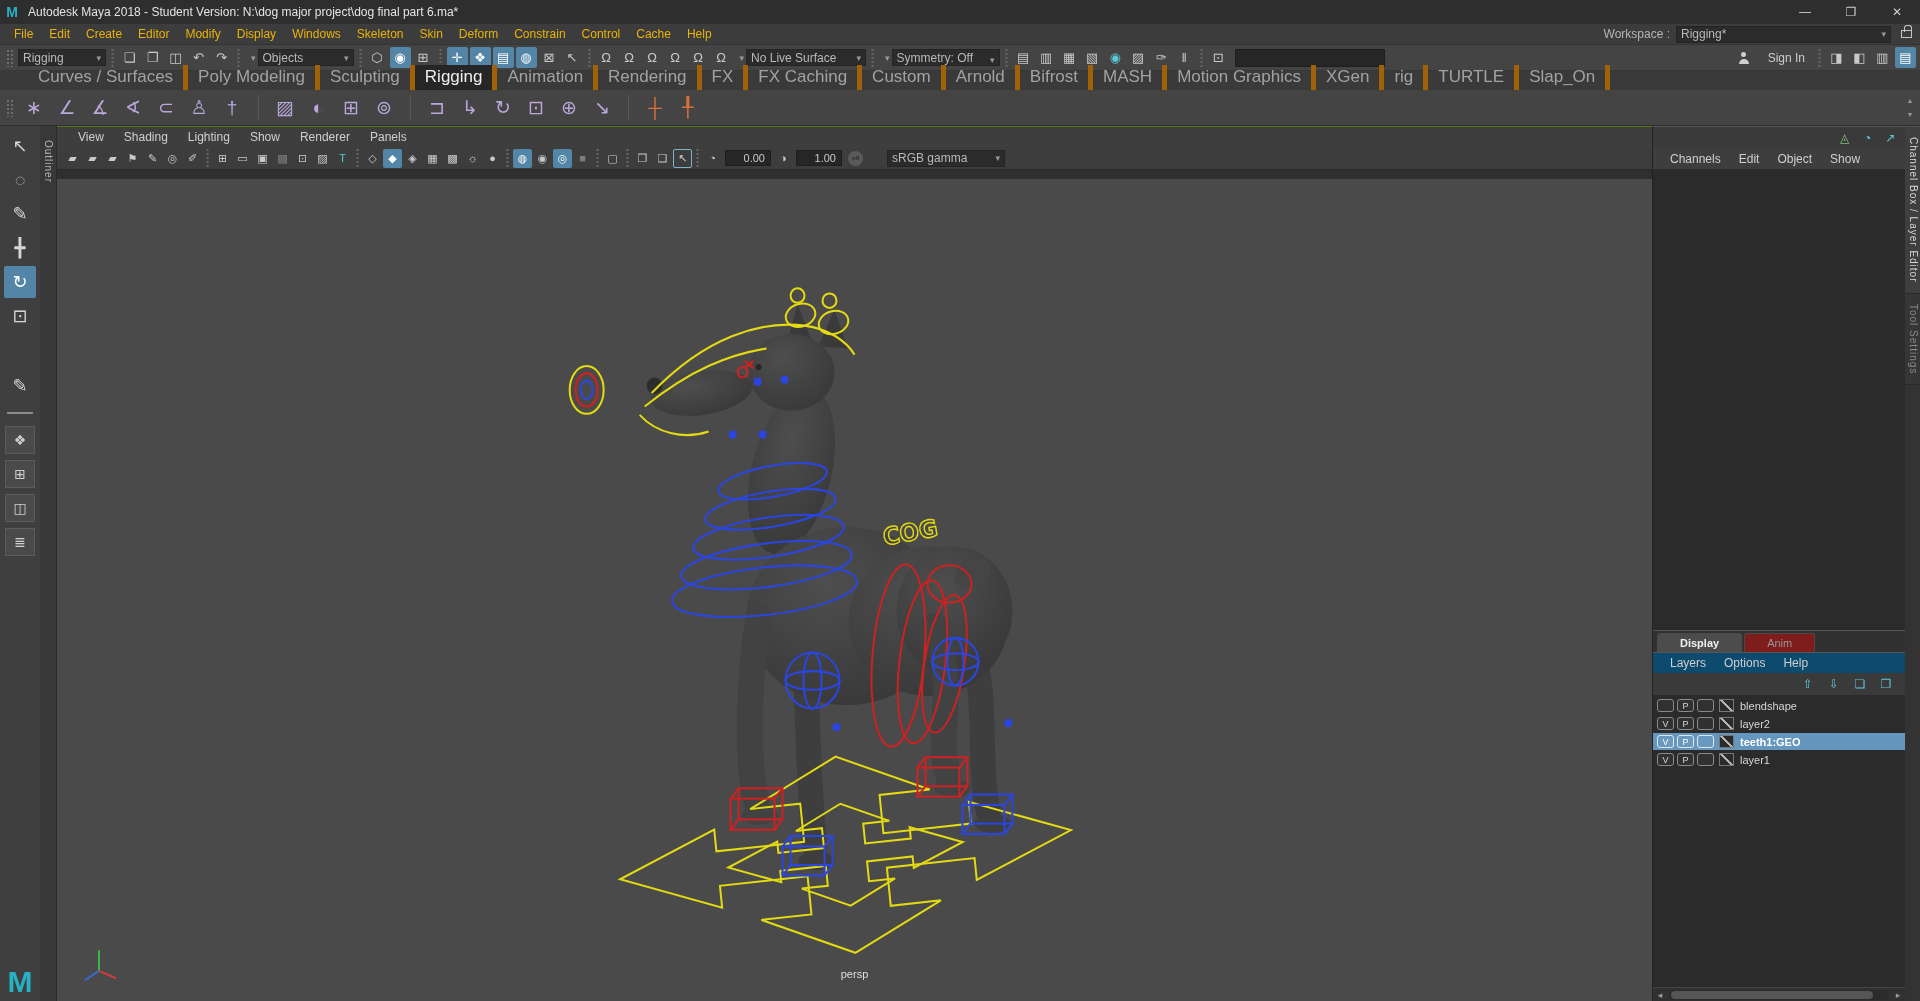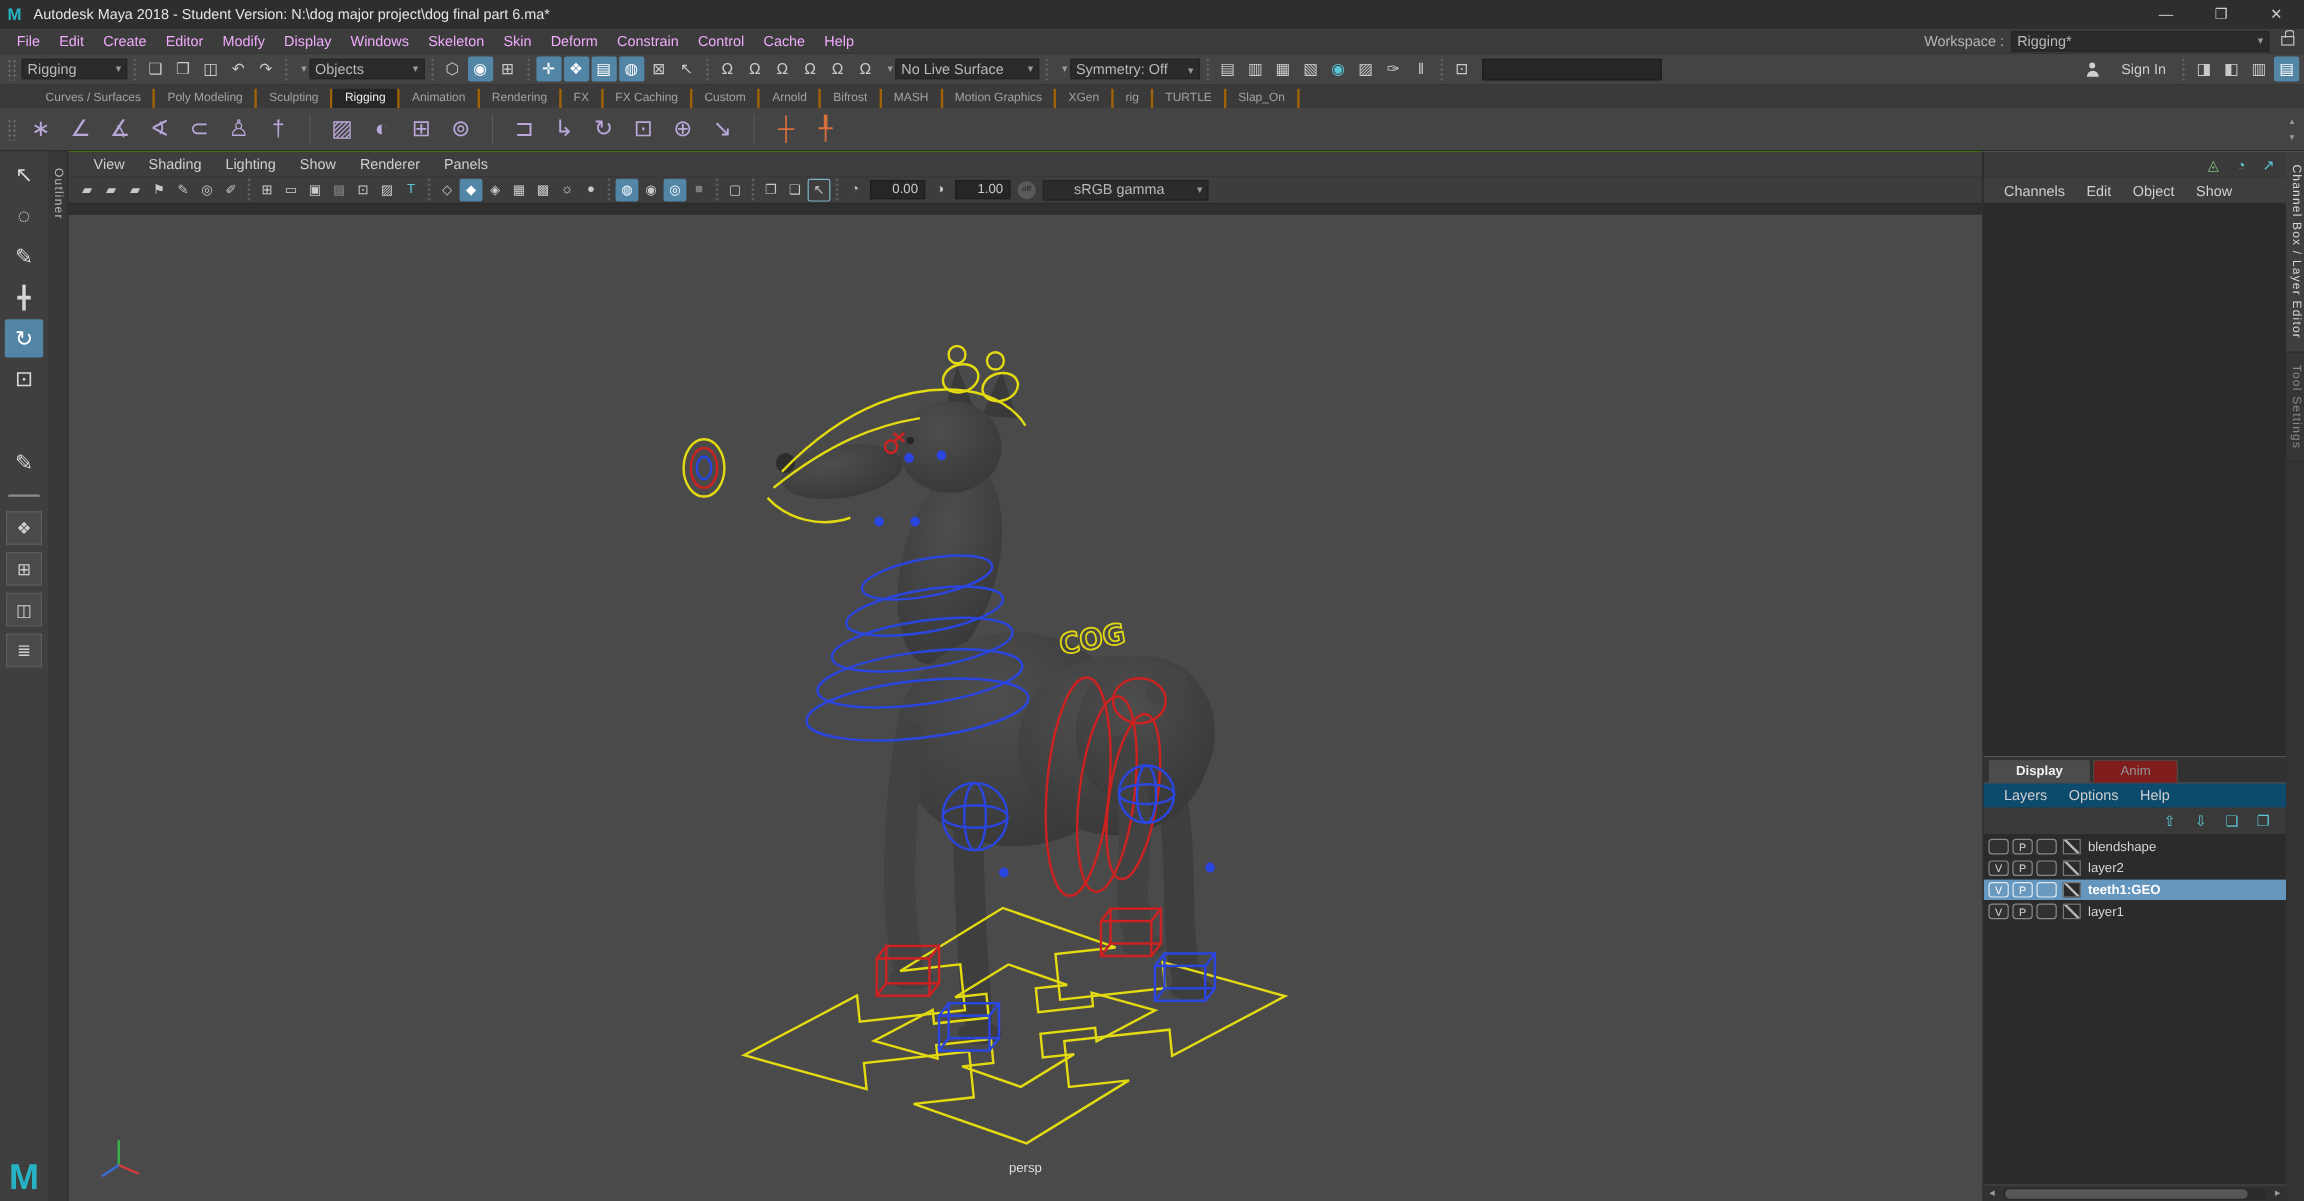--- a/index.html
+++ b/index.html
@@ -10,21 +10,21 @@
     background:#373737; display:flex; flex-direction:column;
   }
   
   .titlebar { height:24px; background:#2e2e2e; display:flex; align-items:center; flex:0 0 auto; }
   .logo-m { width:24px; text-align:center; font-weight:bold; font-size:14px; color:#27b2c4; }
   .title { margin-left:4px; color:#e4e4e4; font-size:12px; }
   .win-btns { margin-left:auto; display:flex; height:100%; }
   .win-btn { width:46px; height:100%; display:flex; align-items:center; justify-content:center; color:#cfcfcf; font-size:12px; }
   
   .menubar { height:21px; background:#3c3c3c; display:flex; align-items:center; padding-left:6px; flex:0 0 auto; border-bottom:1px solid #333; }
-  .menu-item { padding:2px 8px; color:#f0abfc; }
+  .menu-item { padding:2px 8px; color:#eab308; }
   .workspace { margin-left:auto; display:flex; align-items:center; gap:6px; padding-right:8px; color:#b5b5b5; }
   .combo { background:#2b2b2b; border:1px solid #242424; color:#b9b9b9; height:17px; display:flex; align-items:center; padding:0 4px; }
   .combo .val { flex:1; white-space:nowrap; overflow:hidden; }
   .caret { color:#9a9a9a; font-size:9px; margin-left:6px; }
   .workspace-combo { width:215px; }
   .lock-icon { position:relative; width:11px; height:8px; border:1px solid #c4c4c4; display:inline-block; margin-left:4px; }
   .lock-icon::before { content:""; position:absolute; top:-6px; left:1.5px; width:6px; height:6px; border:1px solid #c4c4c4; border-bottom:none; border-radius:3px 3px 0 0; }
   
   .statusline { height:26px; background:#444444; display:flex; align-items:center; padding:0 4px; flex:0 0 auto; border-bottom:1px solid #373737; gap:2px; }
   .grip { width:8px; height:18px; margin:0 2px; background-image:radial-gradient(#6e6e6e 1px, transparent 1.1px); background-size:4px 4px; }
@@ -35,21 +35,21 @@
   .icon.dim { color:#7d7d7d; }
   .icon.boxed { border:1px solid #7fb2c9; }
   .status-field { width:150px; height:18px; background:#262626; border:1px solid #1f1f1f; margin:0 4px; }
   .spacer { flex:1; }
   .signin { display:flex; align-items:center; gap:18px; padding:0 8px; }
   .person-icon { position:relative; width:12px; height:12px; display:inline-block; }
   .person-icon::before { content:""; position:absolute; top:0; left:3.5px; width:5px; height:5px; border-radius:50%; background:#cfcfcf; }
   .person-icon::after { content:""; position:absolute; bottom:0; left:1px; width:10px; height:5px; border-radius:5px 5px 0 0; background:#cfcfcf; }
   
   .shelf-tabs { height:19px; background:#3a3a3a; display:flex; align-items:flex-end; padding-left:28px; flex:0 0 auto; }
-  .shelf-tab { padding:2px 10px 3px; font-size:10px; color:#a2a2a2; border-right:2px solid #a16207; white-space:nowrap; }
+  .shelf-tab { padding:2px 10px 3px; font-size:17px; color:#a2a2a2; border-right:5px solid #a16207; white-space:nowrap; }
   .shelf-tab.active { background:#262626; color:#efefef; }
   .shelf-icons { height:36px; background:#444444; display:flex; align-items:center; padding-left:4px; gap:3px; flex:0 0 auto; border-bottom:1px solid #2e2e2e; }
   .shelf-icon { width:30px; height:30px; display:flex; align-items:center; justify-content:center; font-size:19px; color:#b9a7d9; }
   .shelf-icon.orange { color:#d9703c; }
   .shelf-sep { width:1px; height:26px; background:#585858; margin:0 8px; }
   .shelf-end { margin-left:auto; display:flex; flex-direction:column; padding-right:2px; }
   .shelf-end .icon { width:16px; height:14px; font-size:8px; color:#999; }
   
   .main { flex:1; display:flex; background:#2b2b2b; min-height:0; }
   
@@ -63,21 +63,21 @@
   
   .outliner-strip { width:17px; background:#383838; border-right:1px solid #2a2a2a; padding-top:14px; display:flex; justify-content:center; }
   .vtext { writing-mode:vertical-rl; font-size:10px; color:#b5b5b5; letter-spacing:1px; }
   
   .viewport-pane { flex:1; display:flex; flex-direction:column; min-width:0; border-top:1px solid #4d7c0f; }
   .vp-menubar { height:20px; background:#3e3e3e; display:flex; align-items:center; padding-left:12px; gap:2px; }
   .vp-menu { padding:2px 9px; color:#cfcfcf; }
   .vp-toolbar { height:23px; background:#3d3d3d; border-bottom:1px solid #2a2a2a; display:flex; align-items:center; padding-left:6px; gap:1px; }
   .vp-toolbar .icon { width:19px; height:19px; font-size:11px; }
   .vp-field { width:46px; height:16px; background:#262626; border:1px solid #1e1e1e; color:#c9c9c9; font-size:11px; display:flex; align-items:center; justify-content:flex-end; padding:0 5px; margin:0 2px; }
-  .vp-combo { width:138px; height:17px; margin-left:2px;text-align:center; }
+  .vp-combo { width:118px; height:17px; margin-left:20px; }
   .off-badge { width:15px; height:15px; border-radius:50%; background:#5a5a5a; color:#2e2e2e; font-size:6px; font-weight:bold; display:flex; align-items:center; justify-content:center; margin:0 3px; }
   .vp-canvas { flex:1; position:relative; background:#4a4a4a; min-height:0; }
   .vp-canvas .topband { position:absolute; top:0; left:0; right:0; height:9px; background:#2f2f2f; }
   .vp-canvas svg { position:absolute; inset:0; width:100%; height:100%; }
   .persp { position:absolute; bottom:21px; left:50%; transform:translateX(-50%); color:#dedede; font-size:11px; }
   
   .right-panel { width:253px; background:#373737; border-left:1px solid #222; display:flex; flex-direction:column; border-top:1px solid #555; }
   .cb-topicons { height:21px; display:flex; align-items:center; justify-content:flex-end; gap:6px; padding-right:6px; background:#3a3a3a; }
   .cb-topicons .icon { width:17px; height:17px; font-size:12px; }
   .cb-menubar { height:22px; background:#3e3e3e; display:flex; align-items:center; padding-left:8px; border-bottom:1px solid #2e2e2e; }

